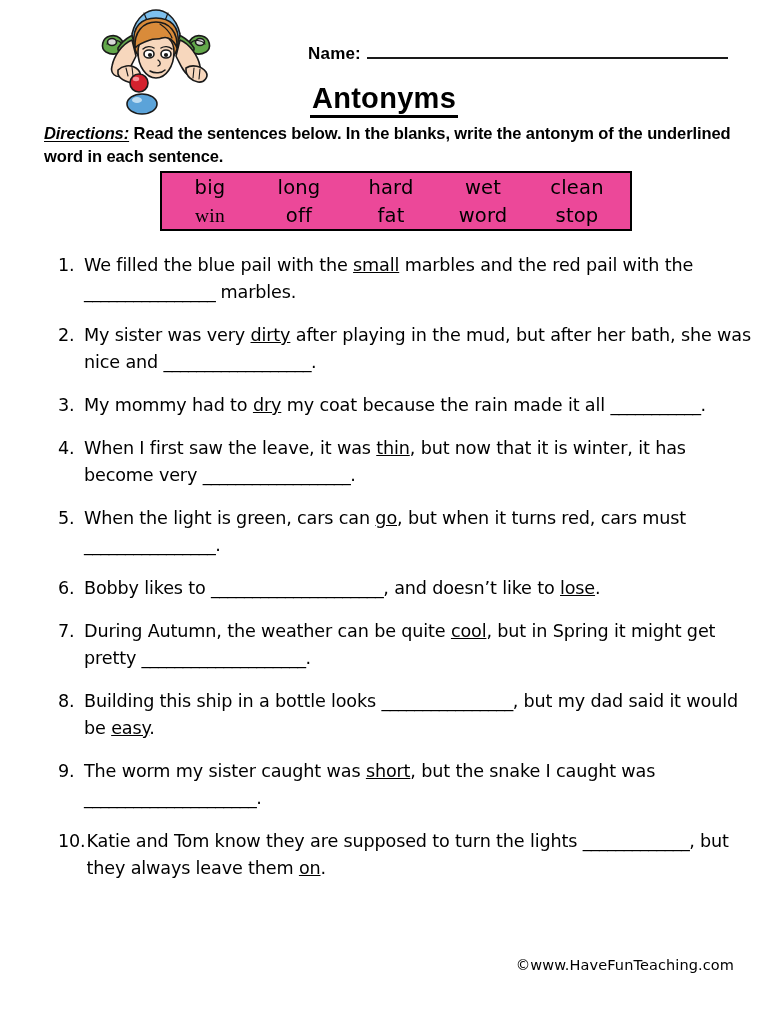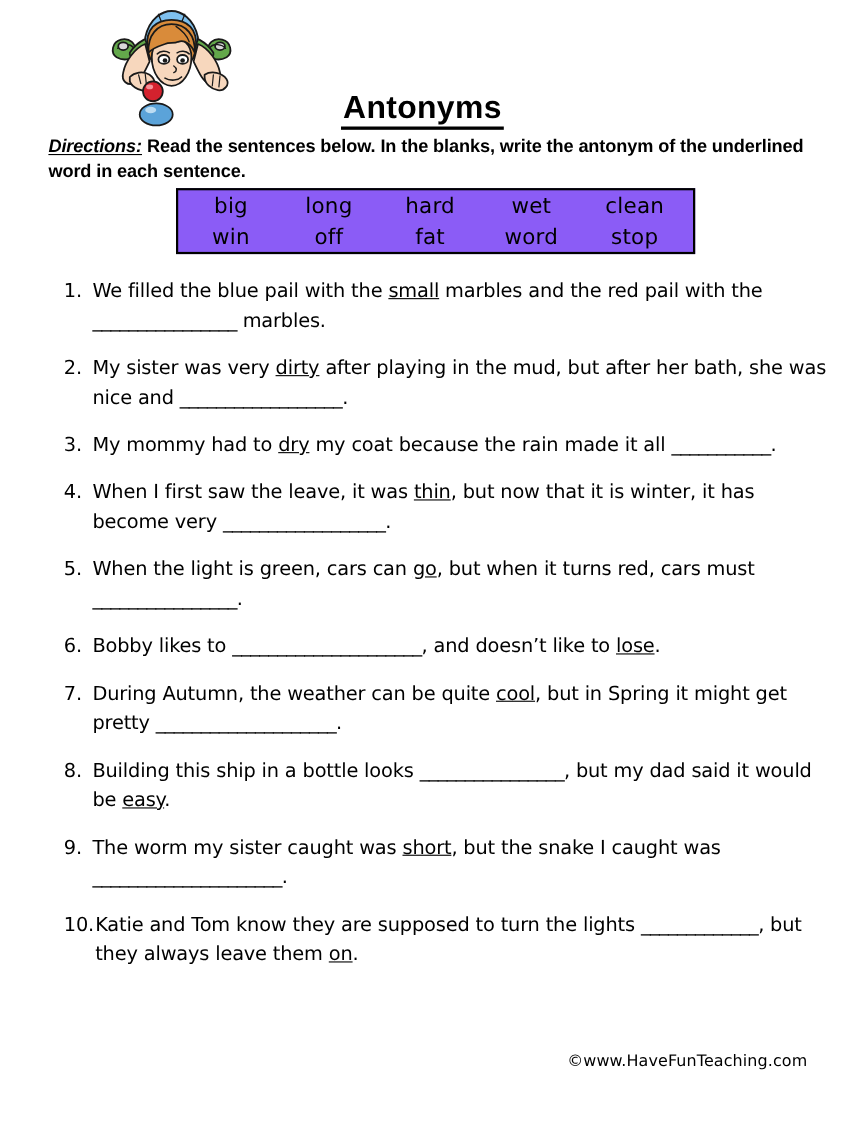--- a/index.html
+++ b/index.html
@@ -88,41 +88,41 @@
 
   
   #wordbank {
     position: absolute;
     left: 160px;
     top: 171px;
     width: 472px;
     height: 60px;
     border: 2px solid #000;
     box-sizing: border-box;
-    background: #8b5cf6;
+    background: #ec4899;
   }
   .wb-row {
     display: flex;
     justify-content: center;
     font-family: "DejaVu Sans", sans-serif;
     font-size: 19.5px;
     line-height: 28px;
     letter-spacing: 0.2px;
   }
   .wb-row.row1 { padding-top: 1px; }
   .wb-row span {
     display: inline-block;
     text-align: center;
   }
   .wb-row.row1 span:nth-child(1) { width: 86px; }
   .wb-row.row1 span:nth-child(2) { width: 92px; }
   .wb-row.row1 span:nth-child(3) { width: 92px; }
   .wb-row.row1 span:nth-child(4) { width: 92px; }
   .wb-row.row1 span:nth-child(5) { width: 96px; }
-  .wb-row.row2 span:nth-child(1) { width: 86px; }
+  .wb-row.row2 span:nth-child(1) { width: 86px; font-family: Liberation Serif, serif; }
   .wb-row.row2 span:nth-child(2) { width: 92px; }
   .wb-row.row2 span:nth-child(3) { width: 92px; }
   .wb-row.row2 span:nth-child(4) { width: 92px; }
   .wb-row.row2 span:nth-child(5) { width: 96px; }
 
   
   #questions {
     position: absolute;
     left: 58px;
     top: 252px;
@@ -221,20 +221,24 @@
       <path d="M106 64 L105 74 M112 65 L111 75" fill="none" stroke="#1a1a1a" stroke-width="1.1"></path>
 
       <circle cx="51" cy="79" r="9" fill="#d4222e"></circle>
       <ellipse cx="48" cy="75" rx="3.2" ry="2.2" fill="#f58f96" stroke="none"></ellipse>
 
       <ellipse cx="54" cy="100" rx="15" ry="10" fill="#5ba3d9"></ellipse>
       <ellipse cx="49" cy="96" rx="5" ry="3" fill="#bcdcf2" stroke="none"></ellipse>
     </g>
   </svg>
 
+  <div id="name-row">
+    <span id="name-label">Name:</span>
+    <span id="name-line"></span>
+  </div>
 
   <div id="title">
     <span>Antonyms</span>
   </div>
 </div>
 
 <div id="directions">
   <span class="dir-label">Directions:</span><span> Read the sentences below.  In the blanks, write the antonym of the underlined word in each sentence.</span>
 </div>
 

